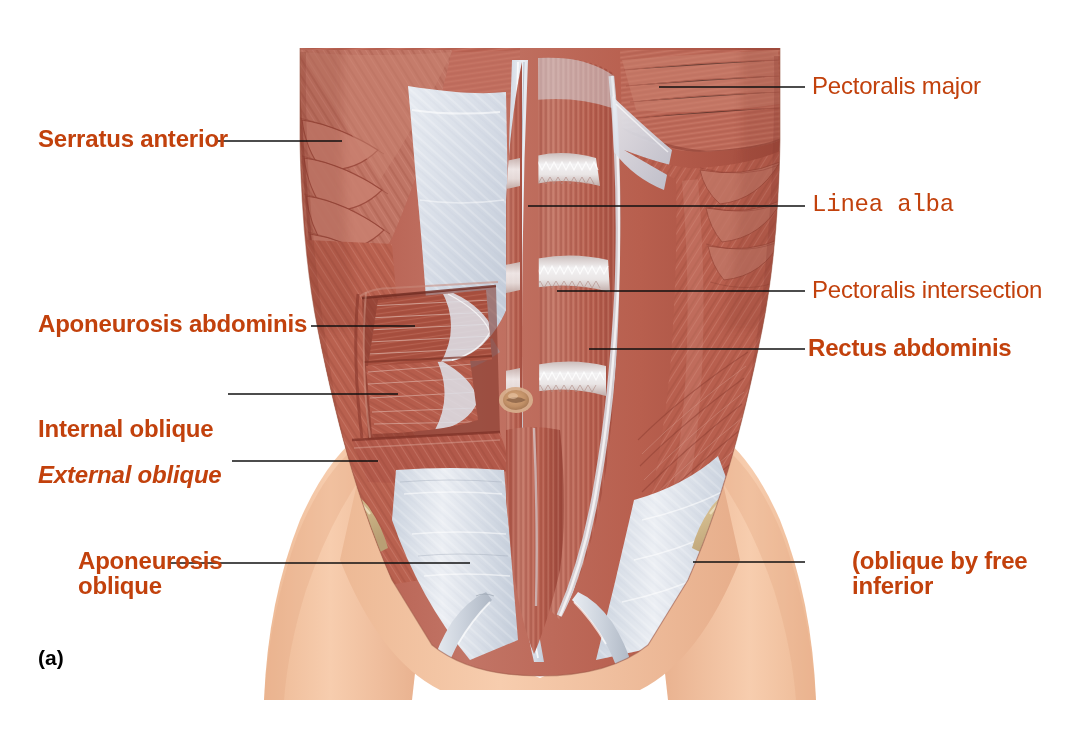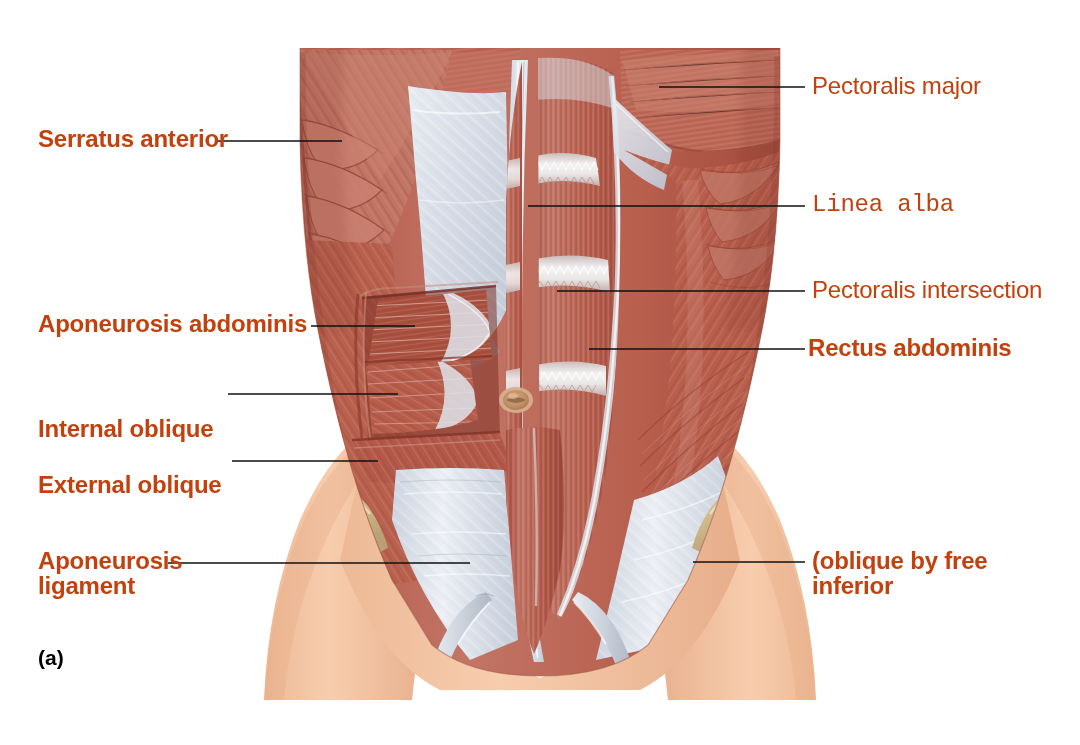--- a/index.html
+++ b/index.html
@@ -20,21 +20,21 @@
     position:absolute;
     color:#c2410c;
     font-size:24px;
     line-height:25px;
     letter-spacing:-0.2px;
     white-space:pre;
     font-family:"Liberation Sans","DejaVu Sans",sans-serif;
   }
   .lbl.bold{font-weight:bold;}
   .lbl.reg{font-weight:normal;}
-  .lbl.multi{white-space:normal;}
+  .lbl.multi{white-space:normal;margin-left:40px;}
 
   .fig-letter{
     position:absolute;
     font-weight:bold;
     font-size:21px;
     color:#000;
   }
 </style>
 </head>
 <body>
@@ -497,25 +497,25 @@
 </div>
 
 <div>
 
   <div class="lbl bold" style="left:38px;top:126px;">Serratus anterior</div>
 
   <div class="lbl bold" style="left:38px;top:311px;">Aponeurosis abdominis</div>
 
   <div class="lbl bold" style="left:38px;top:372px;margin-top:44px;">Internal oblique</div>
 
-  <div class="lbl bold" style="left:38px;top:472px;">External oblique</div>
+  <div class="lbl bold" style="left:38px;top:462px;font-style:italic;">External oblique</div>
 
   <div class="lbl bold multi" style="left:38px;top:548px;width:250px;">
     <div>Aponeurosis</div>
-    <div>ligament</div>
+    <div>oblique</div>
   </div>
 
   <div class="lbl reg" style="left:812px;top:73px;">Pectoralis major</div>
 
   <div class="lbl reg" style="left:812px;top:192px;font-family:Liberation Mono, monospace;">Linea alba</div>
 
   <div class="lbl reg" style="left:812px;top:277px;">Pectoralis intersection</div>
 
   <div class="lbl bold" style="left:808px;top:335px;">Rectus abdominis</div>
 

